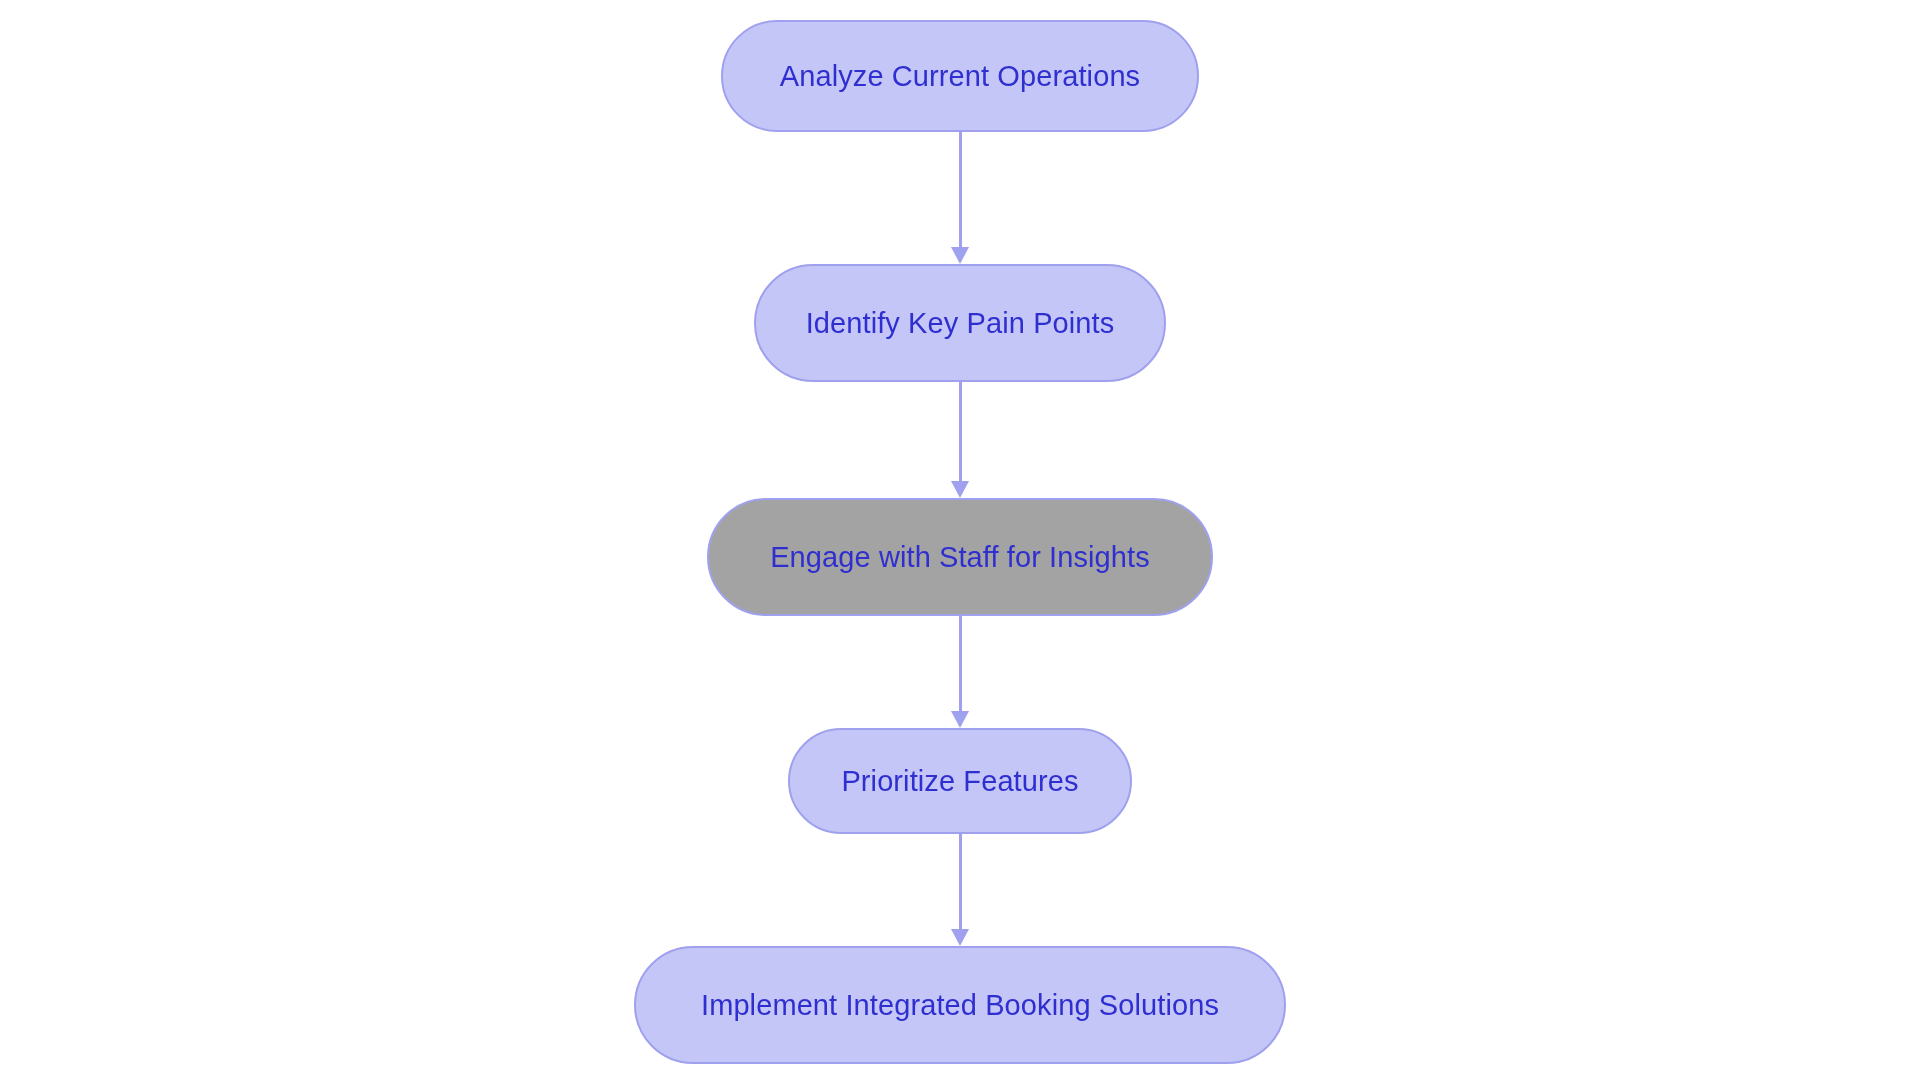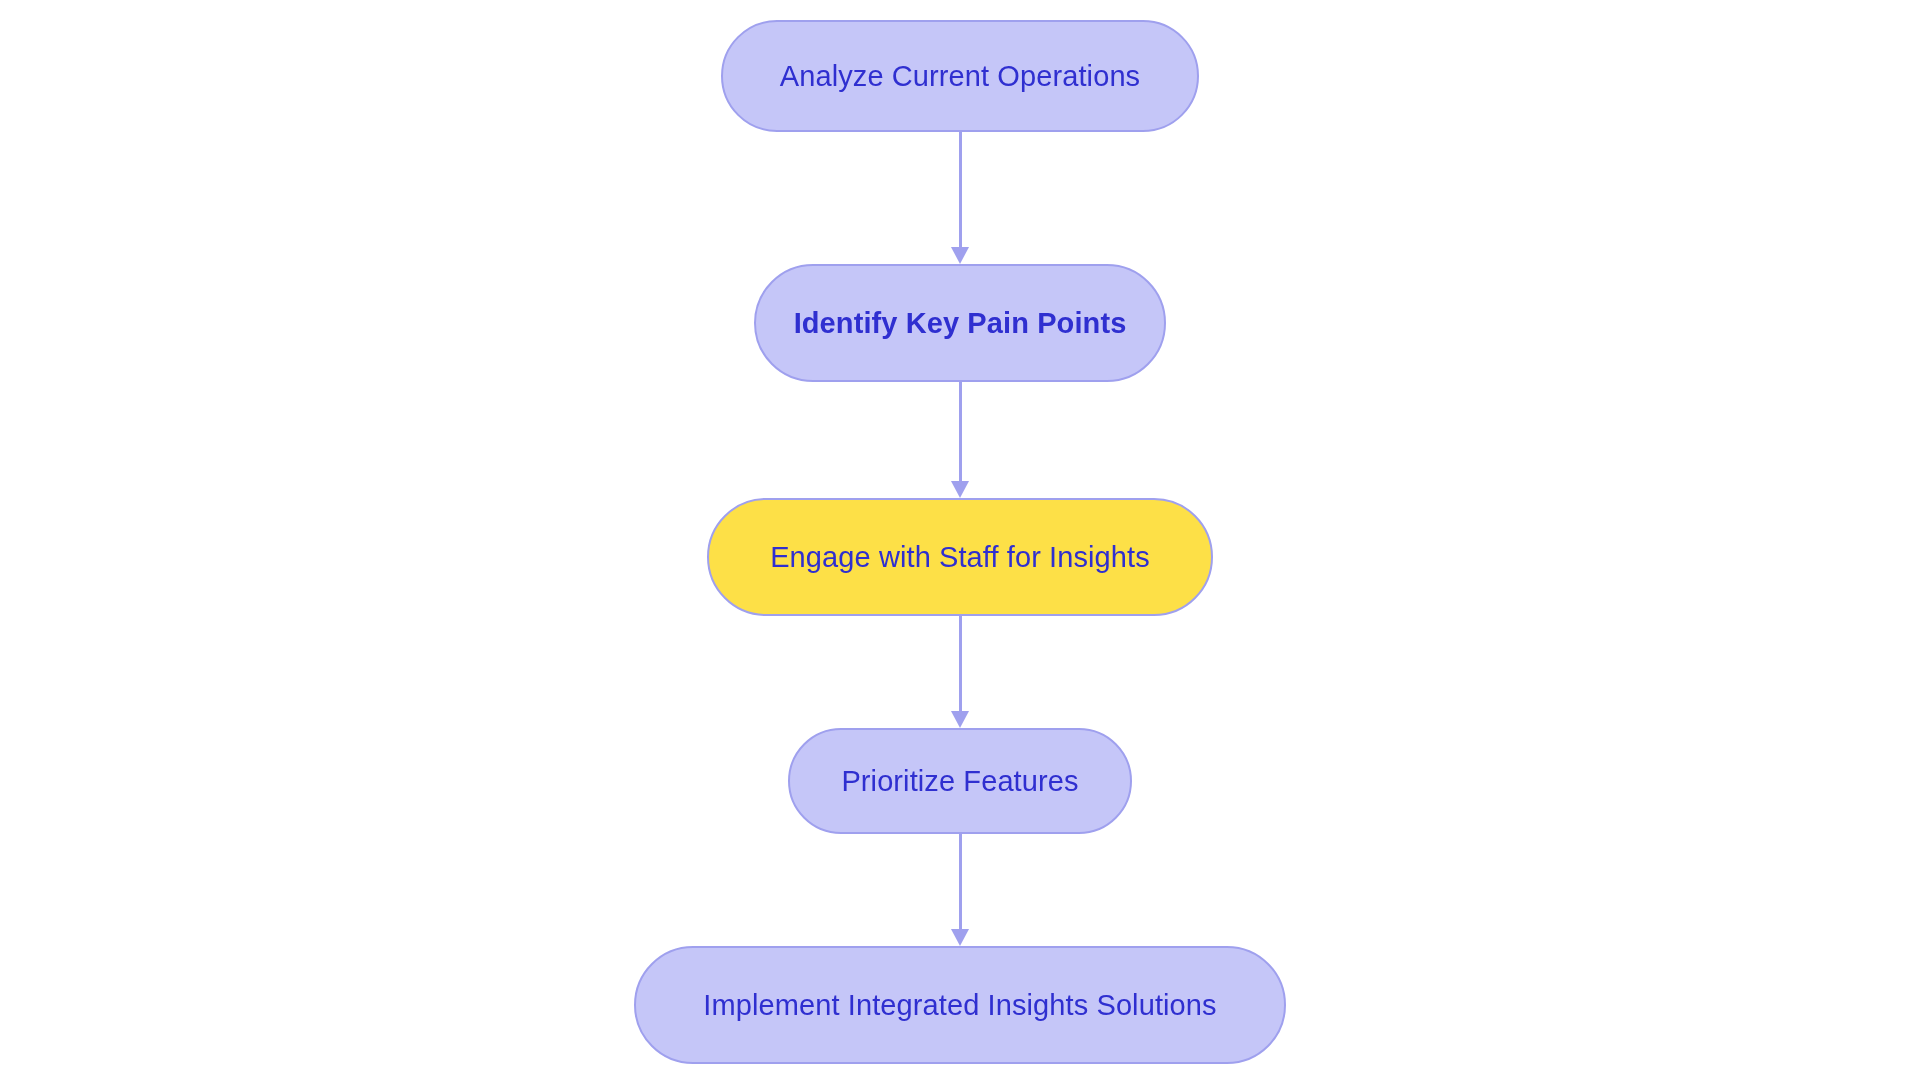--- a/index.html
+++ b/index.html
@@ -105,45 +105,45 @@
 
     <div class="node node-1" style="background: rgb(197, 198, 248); border-color: rgb(159, 160, 238); color: rgb(47, 47, 208);">
       <span class="node-label">Analyze Current Operations</span>
     </div>
 
     <div class="connector connector-1">
       <div class="connector-line" style="background: rgb(159, 160, 238);"></div>
       <div class="connector-head" style="border-top-color: rgb(159, 160, 238);"></div>
     </div>
 
-    <div class="node node-2" style="background: rgb(197, 198, 248); border-color: rgb(159, 160, 238); color: rgb(47, 47, 208); font-weight: bold;">
+    <div class="node node-2" style="background: rgb(197, 198, 248); border-color: rgb(159, 160, 238); color: rgb(47, 47, 208);">
       <span class="node-label">Identify Key Pain Points</span>
     </div>
 
     <div class="connector connector-2">
       <div class="connector-line" style="background: rgb(159, 160, 238);"></div>
       <div class="connector-head" style="border-top-color: rgb(159, 160, 238);"></div>
     </div>
 
-    <div class="node node-3" style="background: #fde047; border-color: rgb(159, 160, 238); color: rgb(47, 47, 208);">
+    <div class="node node-3" style="background: #a3a3a3; border-color: rgb(159, 160, 238); color: rgb(47, 47, 208);">
       <span class="node-label">Engage with Staff for Insights</span>
     </div>
 
     <div class="connector connector-3">
       <div class="connector-line" style="background: rgb(159, 160, 238);"></div>
       <div class="connector-head" style="border-top-color: rgb(159, 160, 238);"></div>
     </div>
 
     <div class="node node-4" style="background: rgb(197, 198, 248); border-color: rgb(159, 160, 238); color: rgb(47, 47, 208);">
       <span class="node-label">Prioritize Features</span>
     </div>
 
     <div class="connector connector-4">
       <div class="connector-line" style="background: rgb(159, 160, 238);"></div>
       <div class="connector-head" style="border-top-color: rgb(159, 160, 238);"></div>
     </div>
 
     <div class="node node-5" style="background: rgb(197, 198, 248); border-color: rgb(159, 160, 238); color: rgb(47, 47, 208);">
-      <span class="node-label">Implement Integrated Insights Solutions</span>
+      <span class="node-label">Implement Integrated Booking Solutions</span>
     </div>
 
   </div>
 </div>
 
 </body></html>

